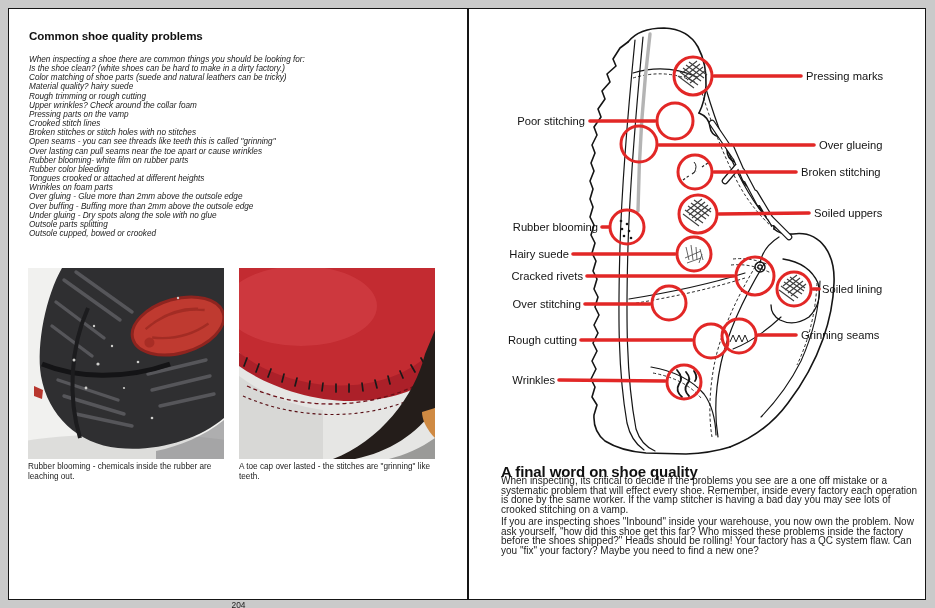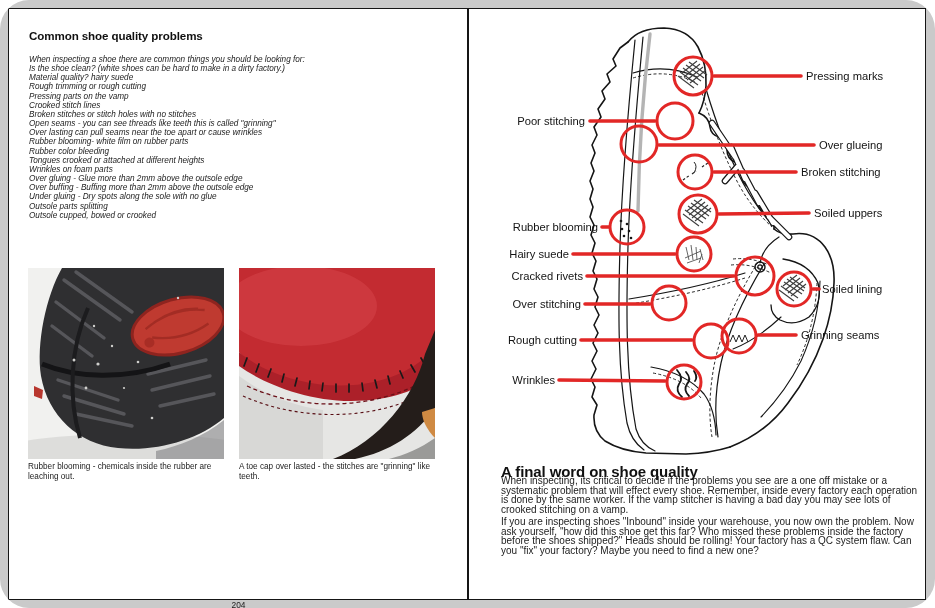--- a/index.html
+++ b/index.html
@@ -1,16 +1,16 @@
 <!DOCTYPE html>
 <html><head>
 <meta charset="utf-8">
 <style>
   html,body{margin:0;padding:0;}
-  .stage{position:relative;width:935px;height:608px;background:#cacaca;font-family:"Liberation Sans",sans-serif;overflow:hidden;border-radius:29px;}
+  .stage{position:relative;width:935px;height:608px;background:#cacaca;font-family:"Liberation Sans",sans-serif;overflow:hidden;}
   .spread{position:absolute;left:8px;top:8px;width:916px;height:590px;background:#ffffff;border:1.6px solid #151515;}
   .divider{position:absolute;left:458px;top:0;width:2px;height:100%;background:#151515;}
   .abs{position:absolute;}
   .h1{font-size:11.6px;font-weight:bold;color:#101010;letter-spacing:-0.1px;}
   .body-line{font-size:8.2px;line-height:9.15px;color:#1c1c1c;font-style:italic;}
   .caption{font-size:8.2px;line-height:9.6px;color:#1c1c1c;}
   .para{font-size:10px;line-height:9.7px;color:#1c1c1c;}
   .pagenum{font-size:8.4px;color:#1c1c1c;text-align:center;}
   .photo{position:absolute;width:196px;height:191px;overflow:hidden;}
   svg{display:block;}
@@ -20,22 +20,24 @@
 
 <div class="stage">
   <div class="spread">
     <div class="divider"></div>
 
     <div class="abs h1" style="left:20px;top:20px;">Common shoe quality problems</div>
 
     <div class="abs" style="left:20px;top:46px;width:420px;">
       <div class="body-line">When inspecting a shoe there are common things you should be looking for:</div>
       <div class="body-line">Is the shoe clean?  (white shoes can be hard to make in a dirty factory.)</div>
+      <div class="body-line">Color matching of shoe parts (suede and natural leathers can be tricky)</div>
       <div class="body-line">Material quality?  hairy suede</div>
       <div class="body-line">Rough trimming or rough cutting</div>
+      <div class="body-line">Upper wrinkles?  Check around the collar foam</div>
       <div class="body-line">Pressing parts on the vamp</div>
       <div class="body-line">Crooked stitch lines</div>
       <div class="body-line">Broken stitches or stitch holes with no stitches</div>
       <div class="body-line">Open seams - you can see threads like teeth this is called "grinning"</div>
       <div class="body-line">Over lasting can pull seams near the toe apart or cause wrinkles</div>
       <div class="body-line">Rubber blooming- white film on rubber parts</div>
       <div class="body-line">Rubber color bleeding</div>
       <div class="body-line">Tongues crooked or attached at different heights</div>
       <div class="body-line">Wrinkles on foam parts</div>
       <div class="body-line">Over gluing - Glue more than 2mm above the outsole edge</div>

